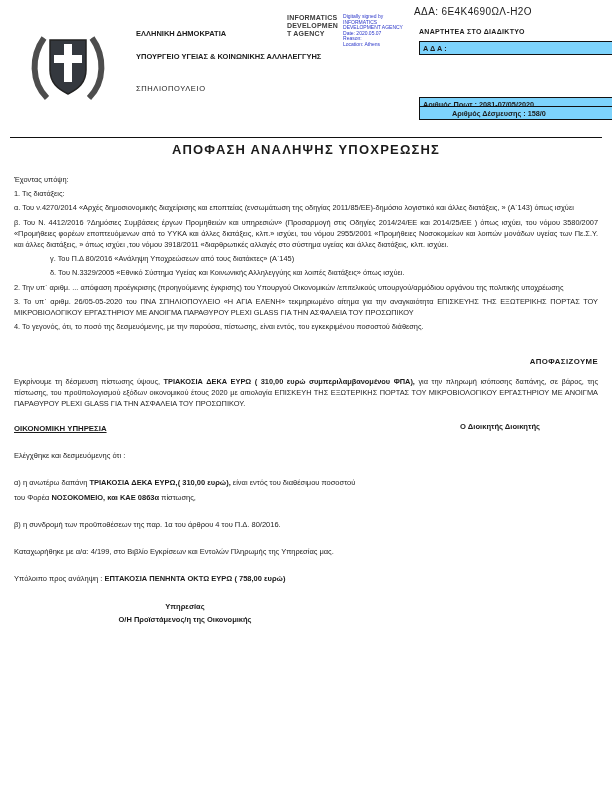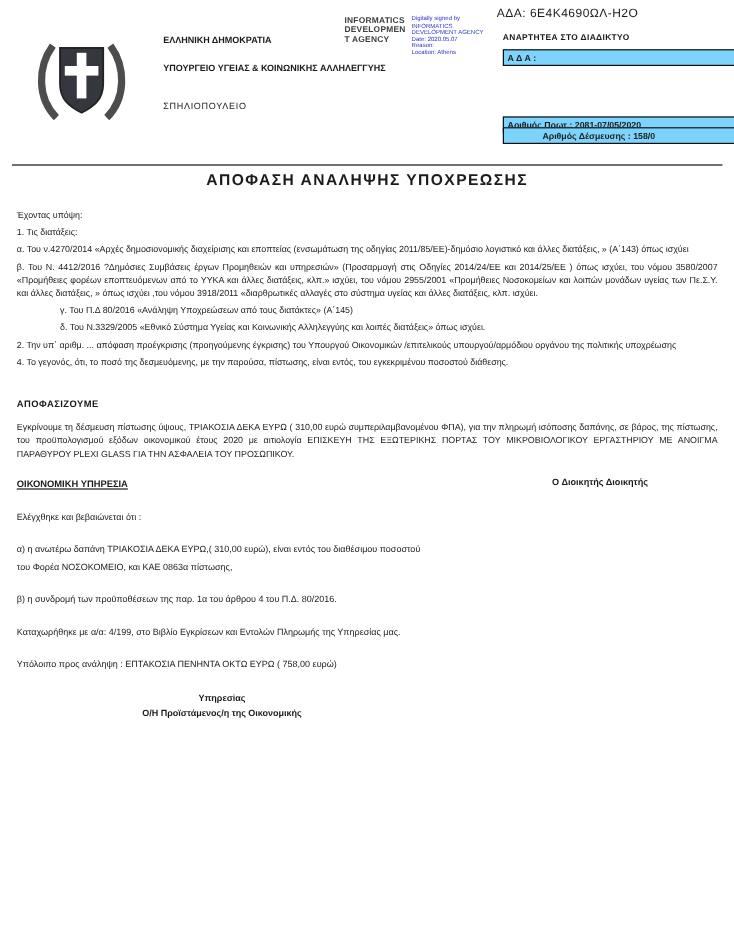--- a/index.html
+++ b/index.html
@@ -42,23 +42,23 @@
   .title { position:absolute; top:142px; left:0; width:612px; text-align:center;
            font-size:13px; font-weight:700; letter-spacing:1.2px; }
 
   
   .content { position:absolute; top:174px; left:14px; width:584px;
              font-size:7.4px; line-height:11.2px; }
   .content p { margin-bottom:3px; }
   .just { text-align:justify; }
   .indent { padding-left:36px; }
 
-  .decide-heading { text-align:left; font-weight:700; font-size:7.8px;
+  .decide-heading { text-align:right; font-weight:700; font-size:7.8px;
                     margin-top:24px; margin-bottom:8px; letter-spacing:0.4px; }
-  .b { font-weight:400; }
+  .b { font-weight:700; }
 
   
   .fin { display:flex; margin-top:12px; align-items:flex-start; }
   .fin-left { width:342px; font-size:7.5px; line-height:15px; }
   .fin-heading { font-weight:700; text-decoration:underline; font-size:7.8px; }
   .fin-left p { margin-top:12px; }
   .director { margin-left:auto; padding-right:58px; font-weight:700; font-size:7.6px; }
   .signer { margin-top:14px; text-align:center; font-weight:700; line-height:13px; }
 </style>
 </head>
@@ -111,30 +111,31 @@
   <div class="title">ΑΠΟΦΑΣΗ ΑΝΑΛΗΨΗΣ ΥΠΟΧΡΕΩΣΗΣ</div>
 
   <div class="content">
     <p>Έχοντας υπόψη:</p>
     <p>1.  Τις διατάξεις:</p>
     <p class="just"> α. Του ν.4270/2014  «Αρχές δημοσιονομικής  διαχείρισης  και εποπτείας  (ενσωμάτωση της οδηγίας  2011/85/ΕΕ)-δημόσιο  λογιστικό και άλλες διατάξεις, » (Α΄143) όπως ισχύει</p>
     <p class="just"> β. Του Ν. 4412/2016 ?Δημόσιες  Συμβάσεις  έργων Προμηθειών  και υπηρεσιών»  (Προσαρμογή  στις  Οδηγίες  2014/24/ΕΕ και 2014/25/ΕΕ ) όπως ισχύει, του νόμου 3580/2007 «Προμήθειες  φορέων εποπτευόμενων  από το ΥΥΚΑ και άλλες  διατάξεις, κλπ.» ισχύει, του νόμου 2955/2001 «Προμήθειες  Νοσοκομείων  και λοιπών μονάδων υγείας  των Πε.Σ.Υ. και άλλες διατάξεις, » όπως  ισχύει ,του νόμου 3918/2011 «διαρθρωτικές  αλλαγές στο σύστημα υγείας  και άλλες διατάξεις, κλπ. ισχύει.</p>
     <p class="indent">γ. Του Π.Δ 80/2016 «Ανάληψη Υποχρεώσεων  από τους διατάκτες» (Α΄145)</p>
     <p class="indent">δ. Του Ν.3329/2005 «Εθνικό Σύστημα Υγείας  και Κοινωνικής  Αλληλεγγύης  και λοιπές διατάξεις»  όπως ισχύει.</p>
     <p class="just">2.  Την υπ΄ αριθμ. ... απόφαση προέγκρισης  (προηγούμενης  έγκρισης)  του Υπουργού Οικονομικών /επιτελικούς  υπουργού/αρμόδιου οργάνου της πολιτικής υποχρέωσης</p>
+    <p class="just">3.   Το υπ΄ αριθμ. 26/05-05-2020 του ΠΝΑ ΣΠΗΛΙΟΠΟΥΛΕΙΟ «Η ΑΓΙΑ ΕΛΕΝΗ» τεκμηριωμένο  αίτημα για την αναγκαιότητα  ΕΠΙΣΚΕΥΗΣ ΤΗΣ ΕΞΩΤΕΡΙΚΗΣ ΠΟΡΤΑΣ ΤΟΥ ΜΙΚΡΟΒΙΟΛΟΓΙΚΟΥ ΕΡΓΑΣΤΗΡΙΟΥ ΜΕ ΑΝΟΙΓΜΑ ΠΑΡΑΘΥΡΟΥ PLEXI GLASS ΓΙΑ ΤΗΝ ΑΣΦΑΛΕΙΑ ΤΟΥ ΠΡΟΣΩΠΙΚΟΥ</p>
     <p>4.  Το γεγονός, ότι, το ποσό της δεσμευόμενης, με την παρούσα, πίστωσης,  είναι εντός, του εγκεκριμένου ποσοστού διάθεσης.</p>
 
     <div class="decide-heading">ΑΠΟΦΑΣΙΖΟΥΜΕ</div>
 
     <p class="just"><span>Εγκρίνουμε τη δέσμευση πίστωσης ύψους, </span><span class="b">ΤΡΙΑΚΟΣΙΑ ΔΕΚΑ ΕΥΡΩ ( 310,00 ευρώ συμπεριλαμβανομένου ΦΠΑ),</span><span> για την πληρωμή ισόποσης δαπάνης, σε βάρος, της πίστωσης, του προϋπολογισμού εξόδων  οικονομικού έτους 2020 με αιτιολογία ΕΠΙΣΚΕΥΗ ΤΗΣ ΕΞΩΤΕΡΙΚΗΣ ΠΟΡΤΑΣ ΤΟΥ ΜΙΚΡΟΒΙΟΛΟΓΙΚΟΥ ΕΡΓΑΣΤΗΡΙΟΥ ΜΕ ΑΝΟΙΓΜΑ ΠΑΡΑΘΥΡΟΥ PLEXI GLASS ΓΙΑ ΤΗΝ ΑΣΦΑΛΕΙΑ ΤΟΥ ΠΡΟΣΩΠΙΚΟΥ.</span></p>
 
     <div class="fin">
       <div class="fin-left">
         <div class="fin-heading">ΟΙΚΟΝΟΜΙΚΗ ΥΠΗΡΕΣΙΑ</div>
-        <p>Ελέγχθηκε και βεβαιώνεται ότι :</p>
+        <p>Ελέγχθηκε και δεσμευόμενης ότι :</p>
         <p><span>α) η ανωτέρω δαπάνη </span><span class="b">ΤΡΙΑΚΟΣΙΑ ΔΕΚΑ ΕΥΡΩ,( 310,00 ευρώ),</span><span> είναι εντός του  διαθέσιμου  ποσοστού   του  Φορέα  </span><span class="b">ΝΟΣΟΚΟΜΕΙΟ,  και  ΚΑΕ  0863α</span><span> πίστωσης,</span></p>
         <p>β) η συνδρομή των προϋποθέσεων της παρ. 1α του άρθρου 4 του Π.Δ. 80/2016.</p>
         <p>Καταχωρήθηκε με α/α: 4/199, στο Βιβλίο Εγκρίσεων και Εντολών Πληρωμής της Υπηρεσίας μας.</p>
         <p><span>Υπόλοιπο προς ανάληψη : </span><span class="b">ΕΠΤΑΚΟΣΙΑ ΠΕΝΗΝΤΑ ΟΚΤΩ ΕΥΡΩ ( 758,00 ευρώ)</span></p>
         <div class="signer">
           <div>Υπηρεσίας</div>
           <div>Ο/Η Προϊστάμενος/η της Οικονομικής</div>
         </div>
       </div>
       <div class="director">Ο Διοικητής Διοικητής</div>

